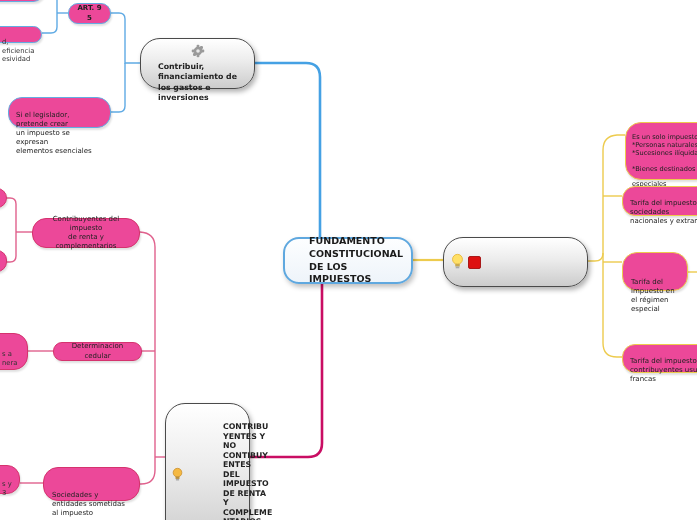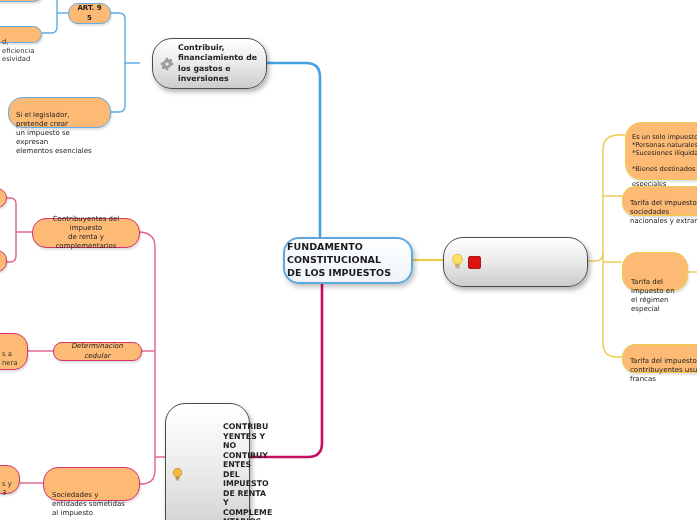--- a/index.html
+++ b/index.html
@@ -2,39 +2,39 @@
 <html><head>
 <meta charset="utf-8">
 <style>
   html,body{margin:0;padding:0;}
   body{
     width:697px;height:520px;position:relative;overflow:hidden;background:#ffffff;
     font-family:"DejaVu Sans","Liberation Sans",sans-serif;
   }
   #wires{position:absolute;left:0;top:0;z-index:0;}
   .node{
-    position:absolute;box-sizing:border-box;background:#fdba74;
+    position:absolute;box-sizing:border-box;background:#ec4899;
     white-space:pre-line;color:#222;z-index:2;
     box-shadow:1px 2px 2px rgba(0,0,0,.12);
   }
   .child{font-size:7px;line-height:1.3;padding:4px 6px;}
   .child.center{text-align:center;display:flex;align-items:center;justify-content:center;}
   .blue-b{border:1.4px solid #64ACE2;}
   .pink-b{border:1.4px solid #D5336E;}
   .yellow-b{border:1.4px solid #EDCB4D;}
   .main{
     background:linear-gradient(180deg,#ffffff 0%,#ececec 45%,#cccccc 100%);
     border:1.4px solid #4a4a4a;font-weight:bold;font-size:7.8px;line-height:1.32;
     display:flex;align-items:center;gap:4px;padding:5px 7px;
     box-shadow:2px 3px 5px rgba(0,0,0,.3);
   }
   .central{
     background:linear-gradient(180deg,#fdfeff 0%,#eef4fa 100%);
     border:2px solid #5FA8DF;font-weight:bold;font-size:9.5px;line-height:1.35;
-    color:#1a1a1a;display:flex;align-items:center;padding:4px 2px;
+    color:#1a1a1a;display:flex;align-items:center;padding:4px 24px;
     box-shadow:2px 3px 5px rgba(0,0,0,.25);
   }
   .frag{font-size:6.8px;line-height:1.3;color:#333;}
   .icon{flex:0 0 auto;display:inline-flex;}
   .ylw1{font-size:6.6px;line-height:1.2;padding:3px 6px;}
 </style>
 </head>
 <body>
 
 <svg id="wires" width="697" height="520" viewBox="0 0 697 520">
@@ -63,21 +63,21 @@
   <path d="M687,272 H697" fill="none" stroke="#EDCB4D" stroke-width="1.4"></path>
   <path d="M603,343 Q603,357 617,357 H622" fill="none" stroke="#EDCB4D" stroke-width="1.4"></path>
 </svg>
 
 <div class="node central" style="left:283px;top:237px;width:130px;height:47px;border-radius:16px;">
   <span>FUNDAMENTO
 CONSTITUCIONAL
 DE LOS IMPUESTOS</span>
 </div>
 
-<div class="node main" style="left:152px;top:38px;width:115px;height:51px;border-radius:20px;">
+<div class="node main" style="left:140px;top:38px;width:115px;height:51px;border-radius:20px;flex-direction:column;">
   <span class="icon">
     <svg width="14" height="14" viewBox="0 0 20 20">
       <g fill="#9a9a9a">
         <rect x="8" y="1" width="4" height="18" rx="1.5"></rect>
         <rect x="1" y="8" width="18" height="4" rx="1.5"></rect>
         <rect x="8" y="1" width="4" height="18" rx="1.5" transform="rotate(45 10 10)"></rect>
         <rect x="1" y="8" width="18" height="4" rx="1.5" transform="rotate(-45 10 10)"></rect>
         <circle cx="10" cy="10" r="6"></circle>
       </g>
       <circle cx="10" cy="10" r="2.6" fill="#e8e8e8"></circle>
@@ -170,21 +170,21 @@
 Y
 COMPLEME
 NTARIOS</span>
 </div>
 
 <div class="node child center pink-b" style="left:32px;top:218px;width:108px;height:30px;border-radius:14px;">
   <span>Contribuyentes del impuesto
 de renta y complementarios</span>
 </div>
 
-<div class="node child center pink-b" style="left:53px;top:342px;width:89px;height:19px;border-radius:9px;font-style:italic;">
+<div class="node child center pink-b" style="left:53px;top:342px;width:89px;height:19px;border-radius:9px;">
   <span>Determinacion cedular</span>
 </div>
 
 <div class="node child pink-b" style="left:43px;top:467px;width:97px;height:34px;border-radius:15px;padding:14px 8px;">
   <span>Sociedades y
 entidades sometidas
 al impuesto</span>
 </div>
 
 <div class="node pink-b" style="left:-30px;top:188px;width:37px;height:20px;border-radius:10px;"></div>

